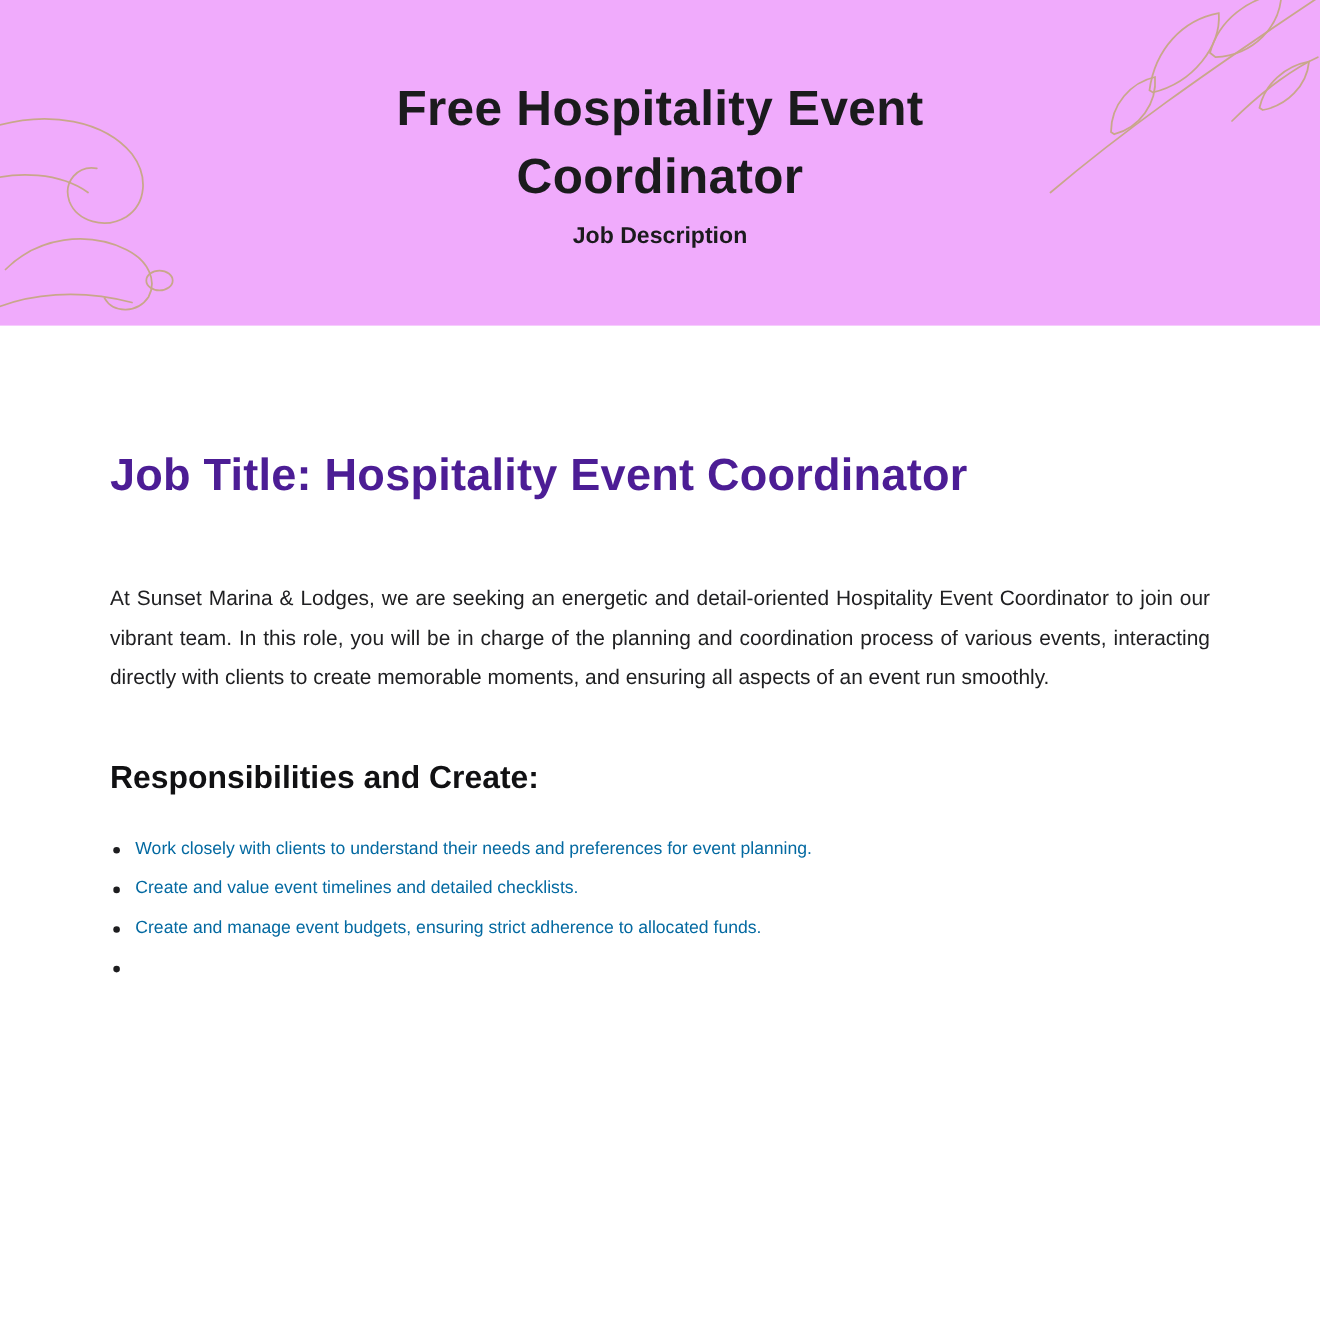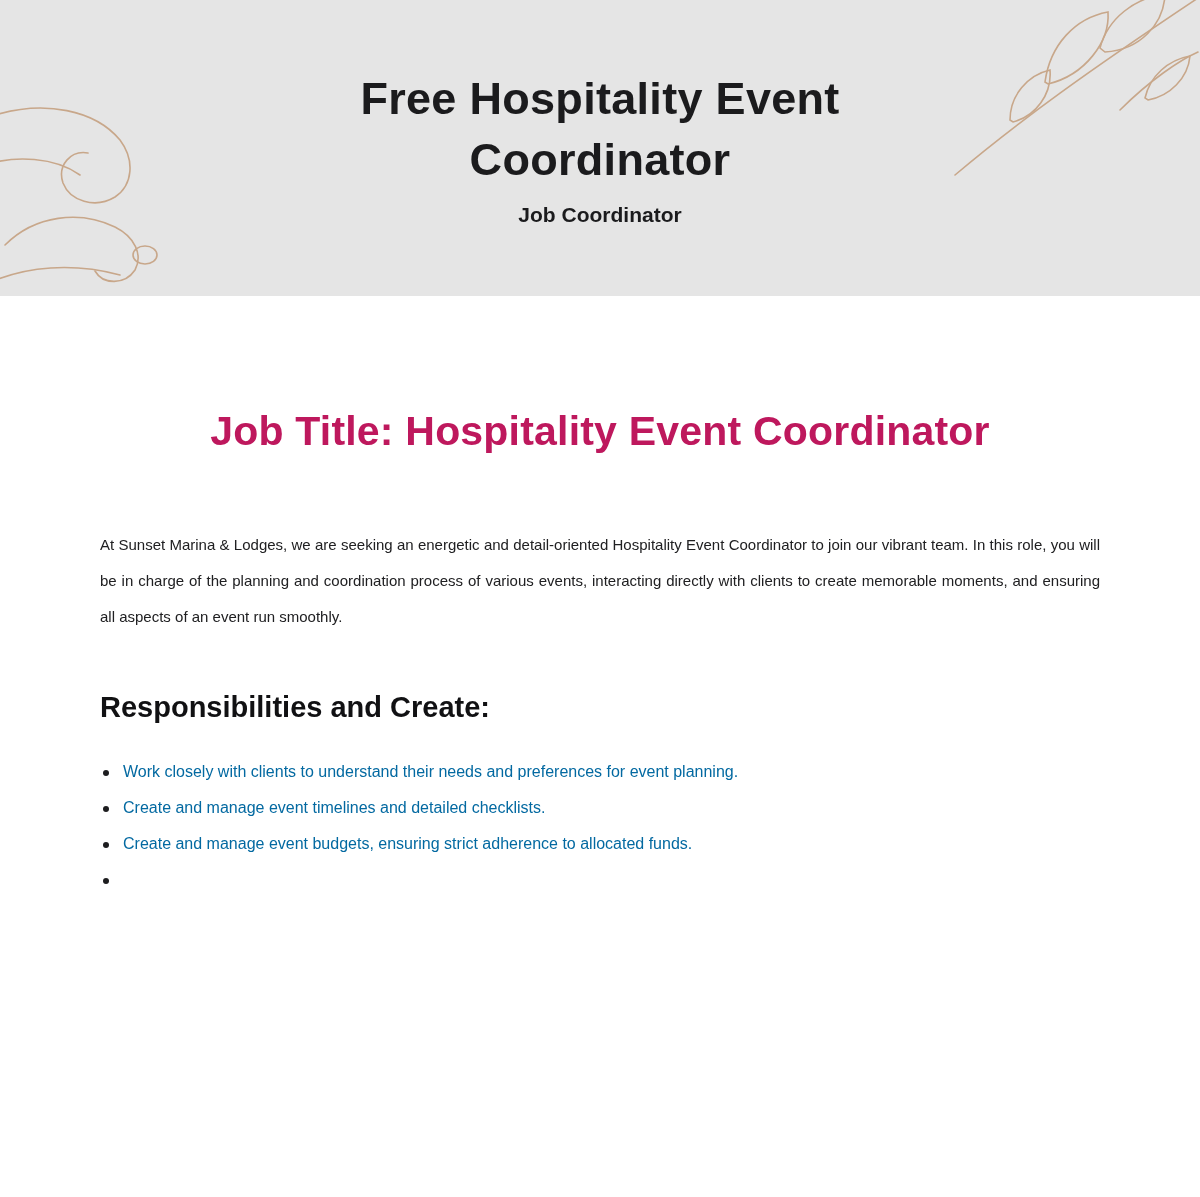--- a/index.html
+++ b/index.html
@@ -12,21 +12,21 @@
     color: #1d1d1f;
     overflow: hidden;
     position: relative;
   }
 
   
   .header {
     position: relative;
     width: 100%;
     height: 296px;
-    background: #e5e5e5;
+    background: #f0abfc;
     overflow: hidden;
     display: flex;
     flex-direction: column;
     align-items: center;
     justify-content: center;
     padding-top: 0;
   }
   .header-title {
     font-size: 45px;
     font-weight: 700;
@@ -52,29 +52,28 @@
   }
   .ornament-top-right { top: -10px; right: 0; }
   .ornament-left { top: 95px; left: -15px; }
 
   
   .content {
     padding: 0 100px;
   }
   .job-title {
     margin-top: 112px;
-    text-align: center;
     font-size: 41px;
     font-weight: 800;
-    color: #be185d;
+    color: #4c1d95;
     letter-spacing: 0.2px;
   }
   .intro {
     margin-top: 72px;
-    font-size: 15px;
+    font-size: 19px;
     line-height: 36px;
     text-align: justify;
     color: #202022;
   }
   .section-heading {
     margin-top: 56px;
     font-size: 29px;
     font-weight: 800;
     color: #111113;
   }
@@ -124,39 +123,39 @@
     <svg width="210" height="200" viewBox="0 0 210 200">
       <path d="M 10 20 C 60 5, 110 15, 135 45 C 150 65, 148 90, 130 102 C 110 114, 85 106, 78 88 C 72 70, 86 55, 103 58"></path>
       <path d="M 0 70 C 30 60, 70 62, 95 80"></path>
       <path d="M 20 150 C 50 120, 95 115, 130 132 C 150 142, 158 160, 150 175 C 140 190, 118 190, 110 176"></path>
       <path d="M 0 190 C 40 170, 90 168, 135 180"></path>
       <ellipse cx="160" cy="160" rx="12" ry="9"></ellipse>
     </svg>
   </span>
 
   <h1 class="header-title">Free Hospitality Event Coordinator</h1>
-  <div class="header-subtitle">Job Coordinator</div>
+  <div class="header-subtitle">Job Description</div>
 </header>
 
 <main class="content">
 
   <h2 class="job-title">Job Title: Hospitality Event Coordinator</h2>
 
   <p class="intro">At Sunset Marina &amp; Lodges, we are seeking an energetic and detail-oriented Hospitality Event Coordinator to join our vibrant team. In this role, you will be in charge of the planning and coordination process of various events, interacting directly with clients to create memorable moments, and ensuring all aspects of an event run smoothly.</p>
 
   <h3 class="section-heading">Responsibilities and Create:</h3>
 
   <ul class="bullets">
     <li class="bullet-item">
       <span class="bullet-dot"></span>
       <span>Work closely with clients to understand their needs and preferences for event planning.</span>
     </li>
     <li class="bullet-item">
       <span class="bullet-dot"></span>
-      <span>Create and manage event timelines and detailed checklists.</span>
+      <span>Create and value event timelines and detailed checklists.</span>
     </li>
     <li class="bullet-item">
       <span class="bullet-dot"></span>
       <span>Create and manage event budgets, ensuring strict adherence to allocated funds.</span>
     </li>
     <li class="bullet-item">
       <span class="bullet-dot"></span>
     </li>
   </ul>
 

